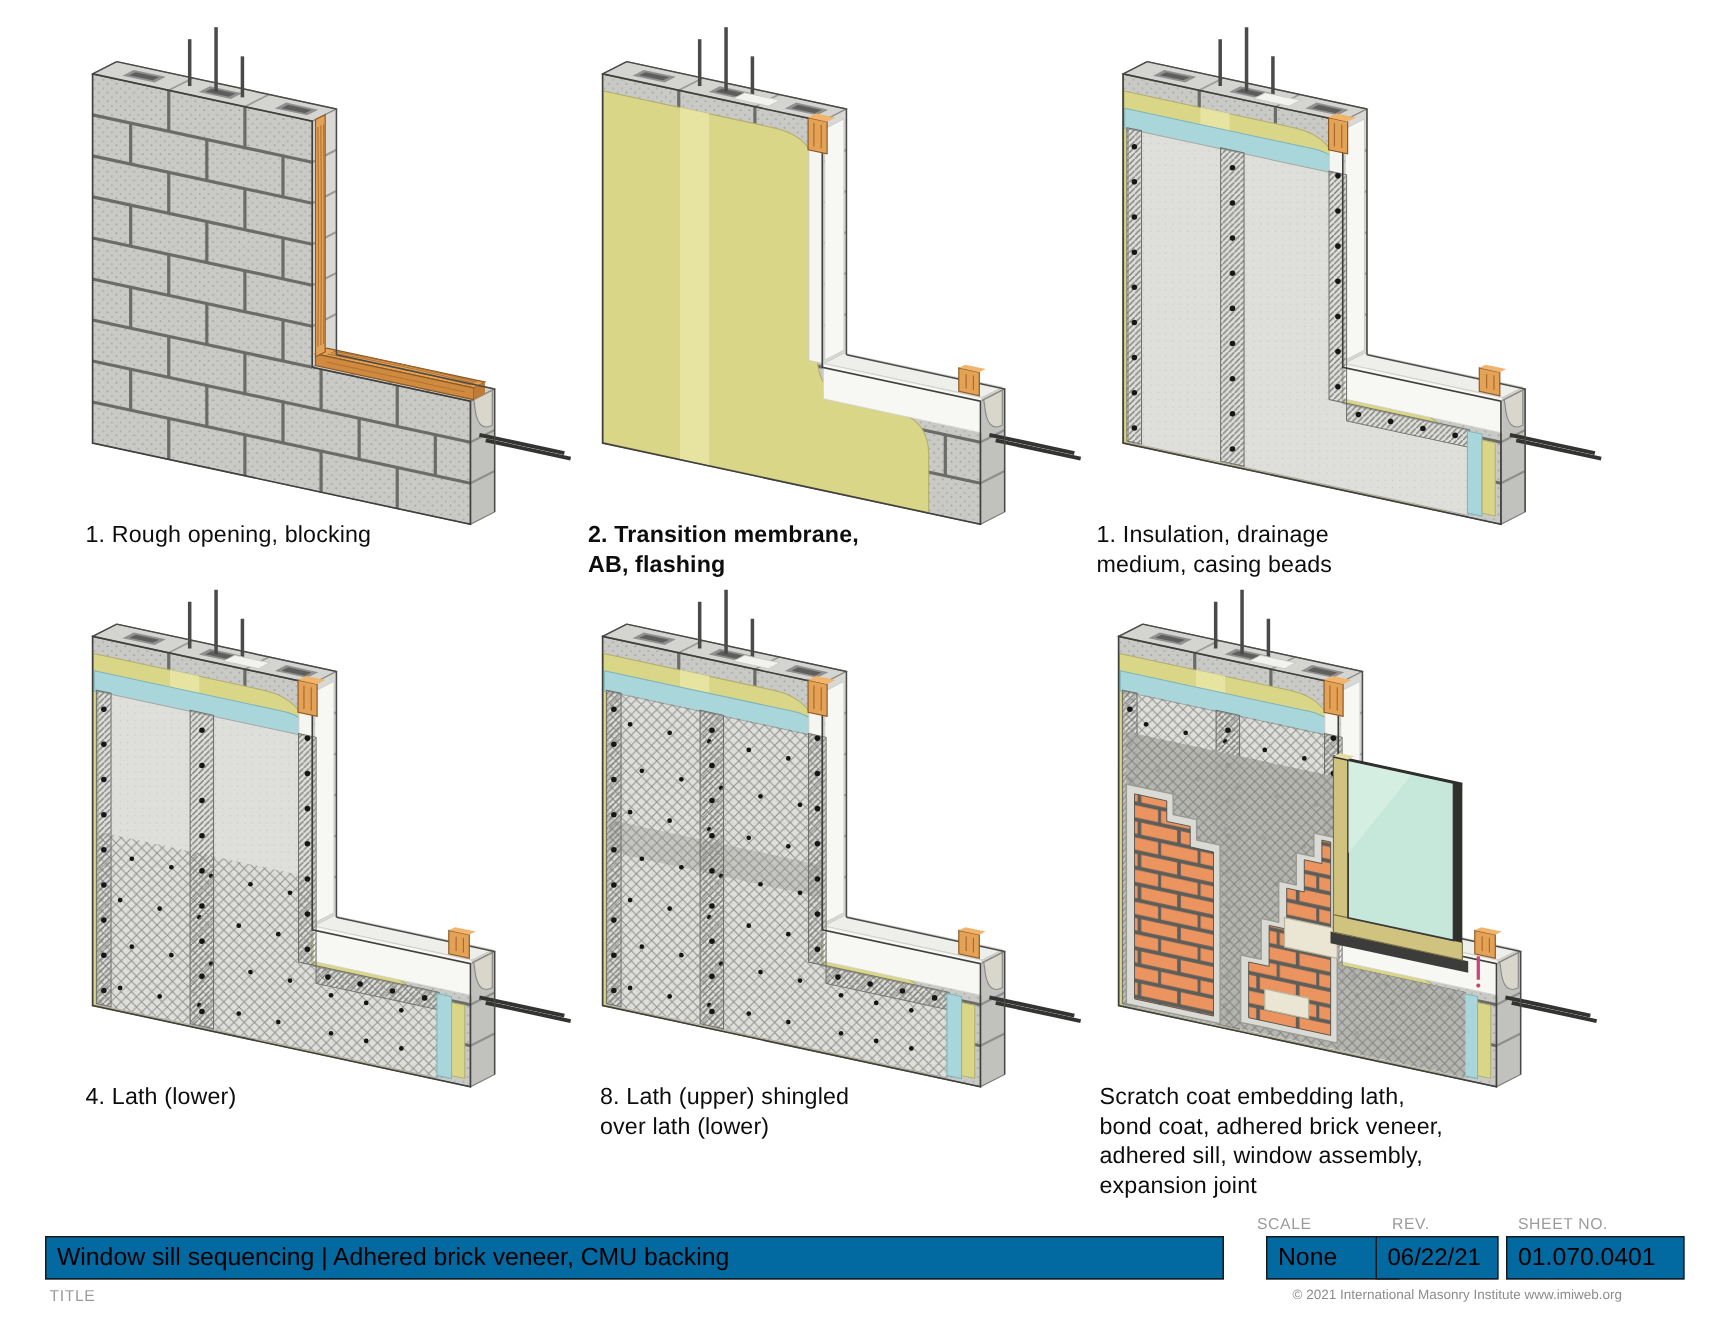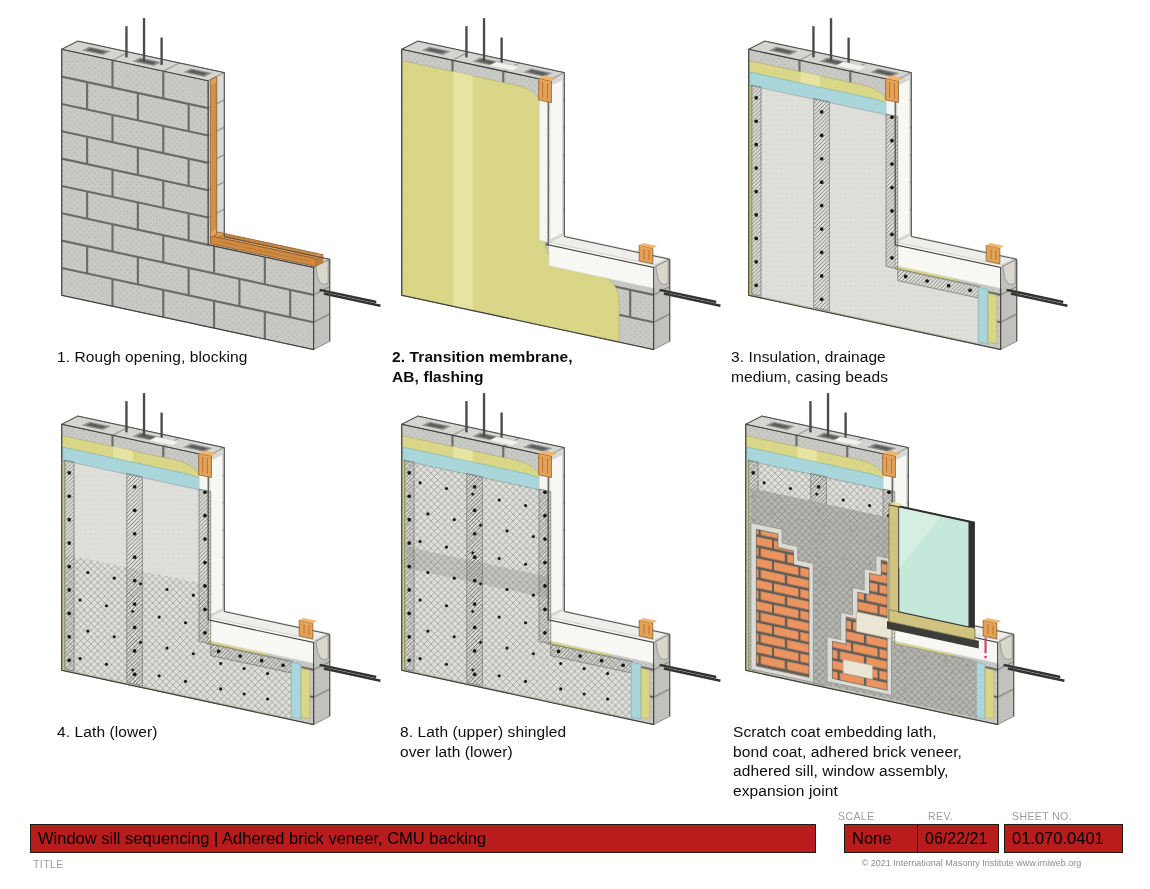--- a/index.html
+++ b/index.html
@@ -9,21 +9,21 @@
   .caption{position:absolute;top:331px;font-size:15.5px;line-height:19.5px;color:#0d0d0d;letter-spacing:0.1px;}
   #p1{left:50px;top:16px}   #p1 .caption{left:7px;width:265px;}
   #p2{left:390px;top:16px}  #p2 .caption{left:2px;width:186px;font-weight:bold;}
   #p3{left:729px;top:16px}  #p3 .caption{left:2px;width:176px;}
   #p3 svg{left:8px;}
   #p4{left:50px;top:391px}  #p4 .caption{left:7px;width:210px;}
   #p5{left:390px;top:391px} #p5 .caption{left:10px;width:182px;}
   #p6{left:728px;top:391px} #p6 .caption{left:5px;width:242px;}
   #p6 svg{left:6px;}
   .tb-label{position:absolute;font-size:10.5px;color:#9b9b9b;letter-spacing:0.4px;}
-  .tb-box{position:absolute;height:27px;border:1.6px solid #1a1a1a;background:#b91c1c;box-sizing:content-box;
+  .tb-box{position:absolute;height:27px;border:1.6px solid #1a1a1a;background:#0369a1;box-sizing:content-box;
           display:flex;align-items:center;font-size:16.5px;color:#000;}
   .tb-box span{padding-left:7px;white-space:nowrap;}
   #box-title{left:30px;top:824px;width:784px;}
   #box-scale{left:844px;top:824px;width:87px;}
   #box-rev{left:917px;top:824px;width:80px;font-size:16px;}
   #box-sheet{left:1004px;top:824px;width:117px;text-align:center;}
   #lbl-title{left:33px;top:810px;margin-top:48px;}
   #lbl-scale{left:838px;top:810px;}
   #lbl-rev{left:928px;top:810px;}
   #lbl-sheet{left:1012px;top:810px;}
@@ -396,21 +396,21 @@
       <line x1="12.0" y1="34.0" x2="28.5" y2="25.6" stroke="#4a4a48" stroke-width="1"></line>
       <polygon points="152.3,63.8 165.3,66.6 165.3,88.6 152.3,85.8" fill="#e4a257" stroke="#8a5a26" stroke-width="0.8"></polygon>
       <line x1="156.3" y1="67.6" x2="156.3" y2="83.6" stroke="#a86a2e" stroke-width="0.8"></line>
       <line x1="161.3" y1="68.7" x2="161.3" y2="84.7" stroke="#a86a2e" stroke-width="0.8"></line>
       <polygon points="152.3,63.8 165.3,66.6 170.8,63.8 157.8,61.0" fill="#f0b46c"></polygon>
       <polygon points="255.2,234.7 269.2,237.7 269.2,253.7 255.2,250.7" fill="#e4a257" stroke="#8a5a26" stroke-width="0.8"></polygon>
       <line x1="260.2" y1="238.8" x2="260.2" y2="248.8" stroke="#a86a2e" stroke-width="0.8"></line>
       <line x1="265.2" y1="239.8" x2="265.2" y2="249.8" stroke="#a86a2e" stroke-width="0.8"></line>
       <polygon points="255.2,234.7 269.2,237.7 273.6,235.5 259.6,232.5" fill="#f0b46c"></polygon>
     </svg>
-  <div class="caption">3. Insulation, drainage medium, casing beads</div>
+  <div class="caption">1. Insulation, drainage medium, casing beads</div>
 </div>
 <div class="panel" id="p4">
   <svg id="svg3" viewBox="0 0 340 346" width="332" height="338">
       <defs>
         <pattern id="speck-3" width="6" height="6" patternUnits="userSpaceOnUse">
           <circle cx="1.2" cy="2" r="0.65" fill="#a9a9a5"></circle>
           <circle cx="4.3" cy="4.8" r="0.6" fill="#9b9b97"></circle>
         </pattern>
         <pattern id="instex-3" width="5" height="5" patternUnits="userSpaceOnUse">
           <circle cx="1" cy="1.5" r="0.5" fill="#c9c9c4"></circle>

